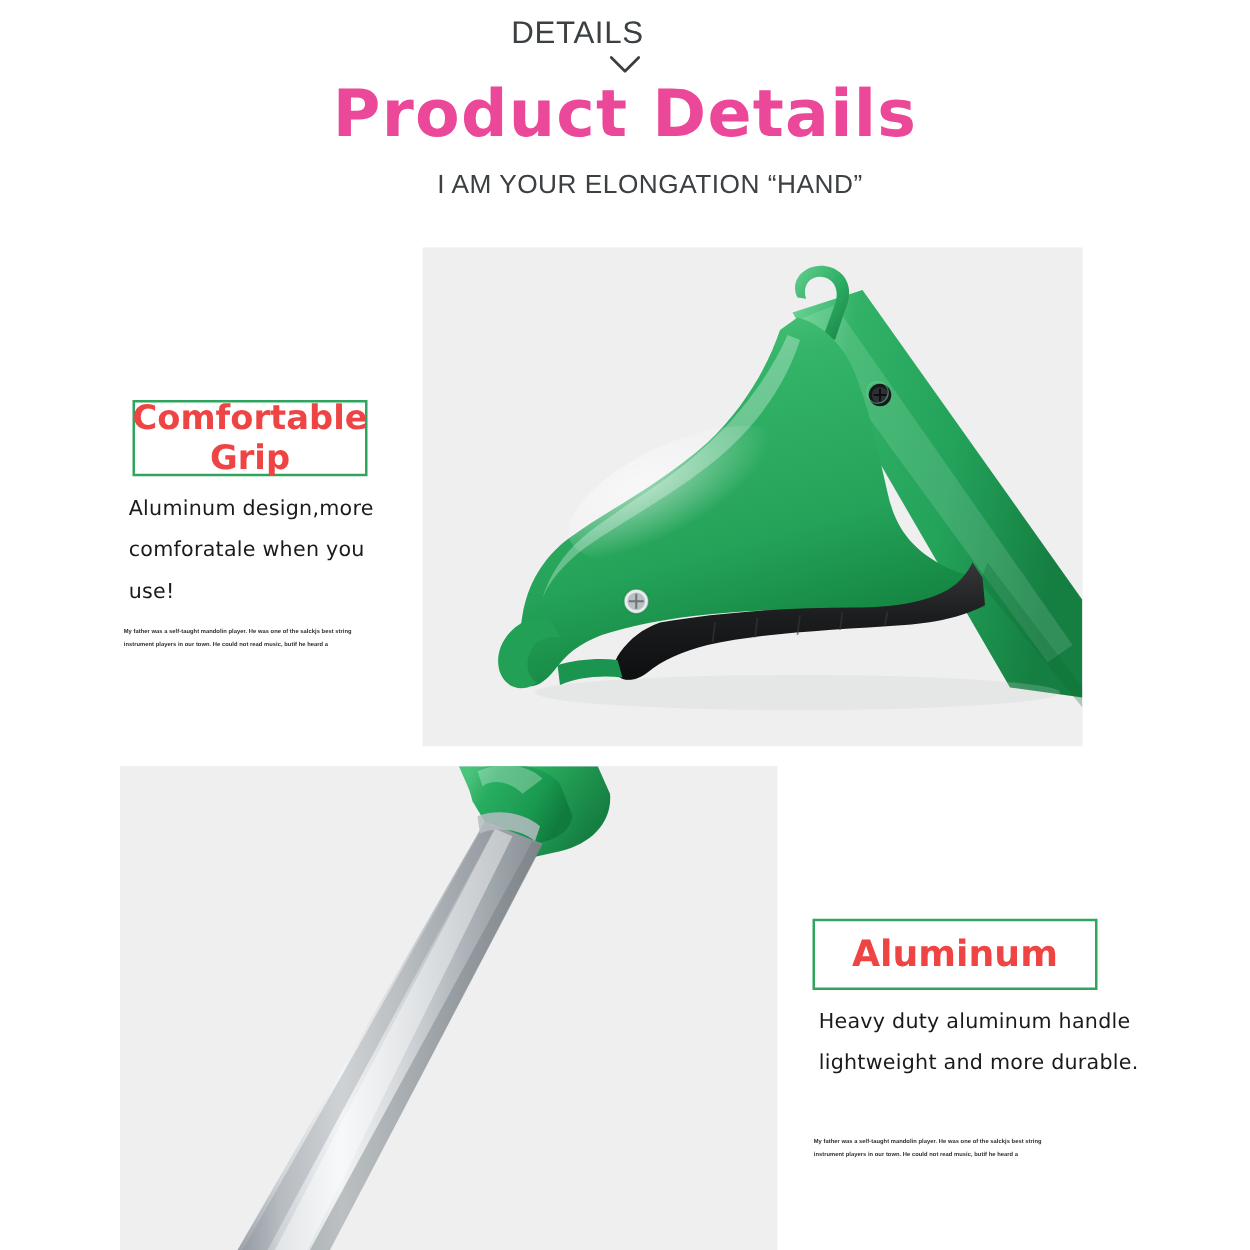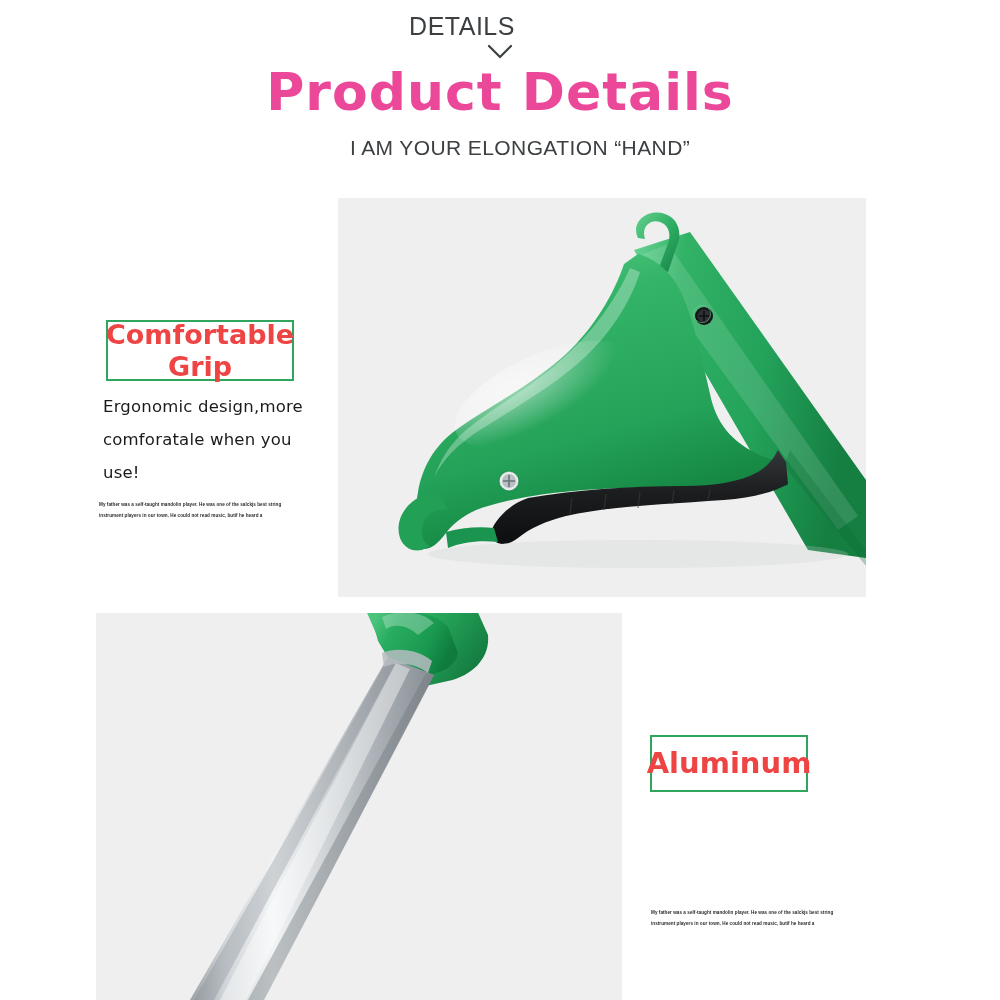--- a/index.html
+++ b/index.html
@@ -107,21 +107,21 @@
   }
   #box-grip {
     left: 106px;
     top: 320px;
     width: 188px;
     height: 61px;
   }
   #box-alu {
     left: 650px;
     top: 735px;
-    width: 158px;
+    width: 228px;
     height: 57px;
   }
   #box-alu .label-text { font-size: 29px; }
 
   
   .desc {
     position: absolute;
     font-family: "DejaVu Sans", sans-serif;
     font-size: 16.5px;
     color: #1a1a1a;
@@ -325,24 +325,25 @@
 
       <path d="M286 40 C300 34, 322 36, 336 48 L332 60 C320 50, 300 48, 288 54 Z" fill="#b6bcc1" opacity="0.85"></path>
     </svg>
   </div>
 
   <div class="label-box" id="box-grip">
     <span class="label-text">Comfortable
 Grip</span>
   </div>
 
-  <div class="desc" id="desc-grip">Ergonomic design,more comforatale when you use!</div>
+  <div class="desc" id="desc-grip">Aluminum design,more comforatale when you use!</div>
 
   <div class="filler" id="filler-grip">My father was a self-taught mandolin player. He was one of the salckjs best string instrument players in our town. He could not read music, butif he heard a</div>
 
   <div class="label-box" id="box-alu">
     <span class="label-text">Aluminum</span>
   </div>
 
+  <div class="desc" id="desc-alu">Heavy duty aluminum handle lightweight and more durable.</div>
 
   <div class="filler" id="filler-alu">My father was a self-taught mandolin player. He was one of the salckjs best string instrument players in our town. He could not read music, butif he heard a</div>
 
 </div>
 
 </body></html>

